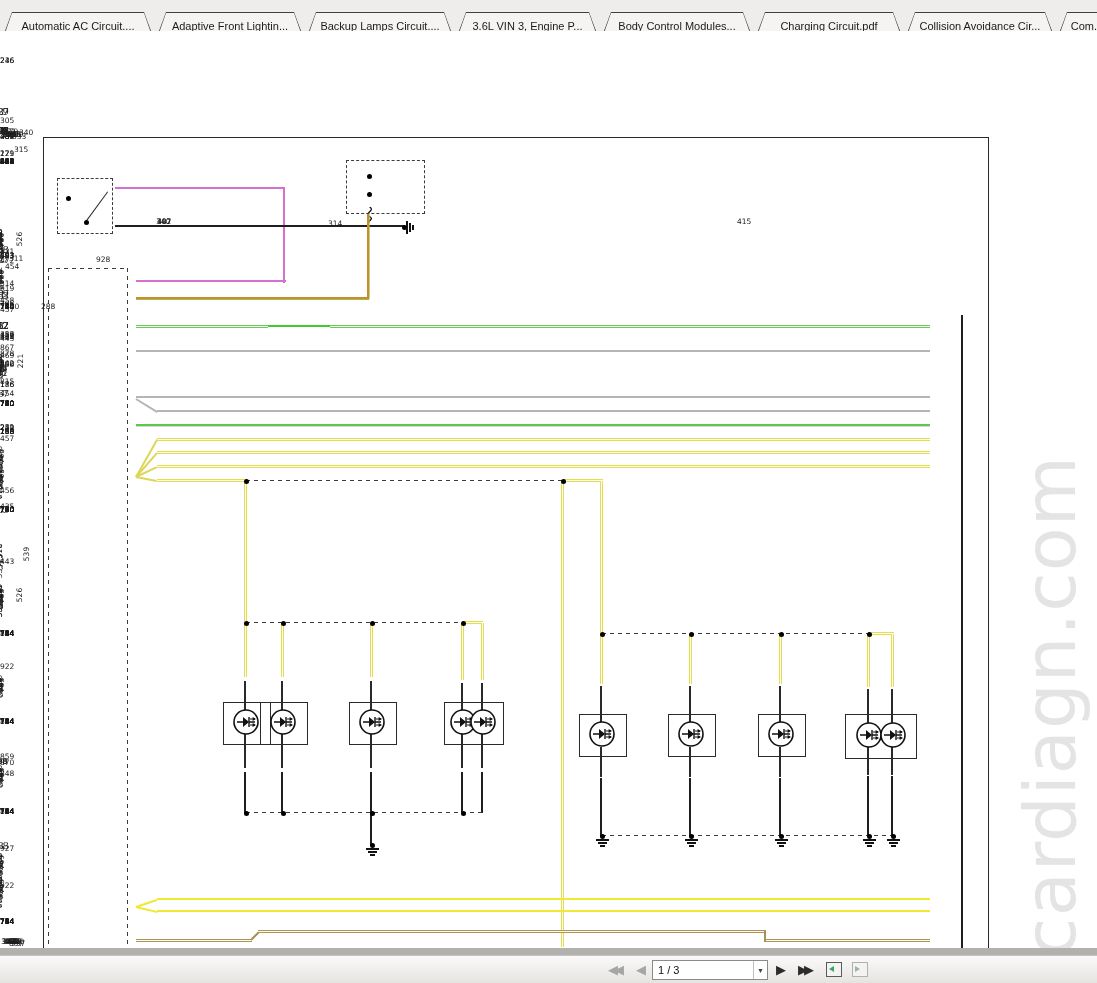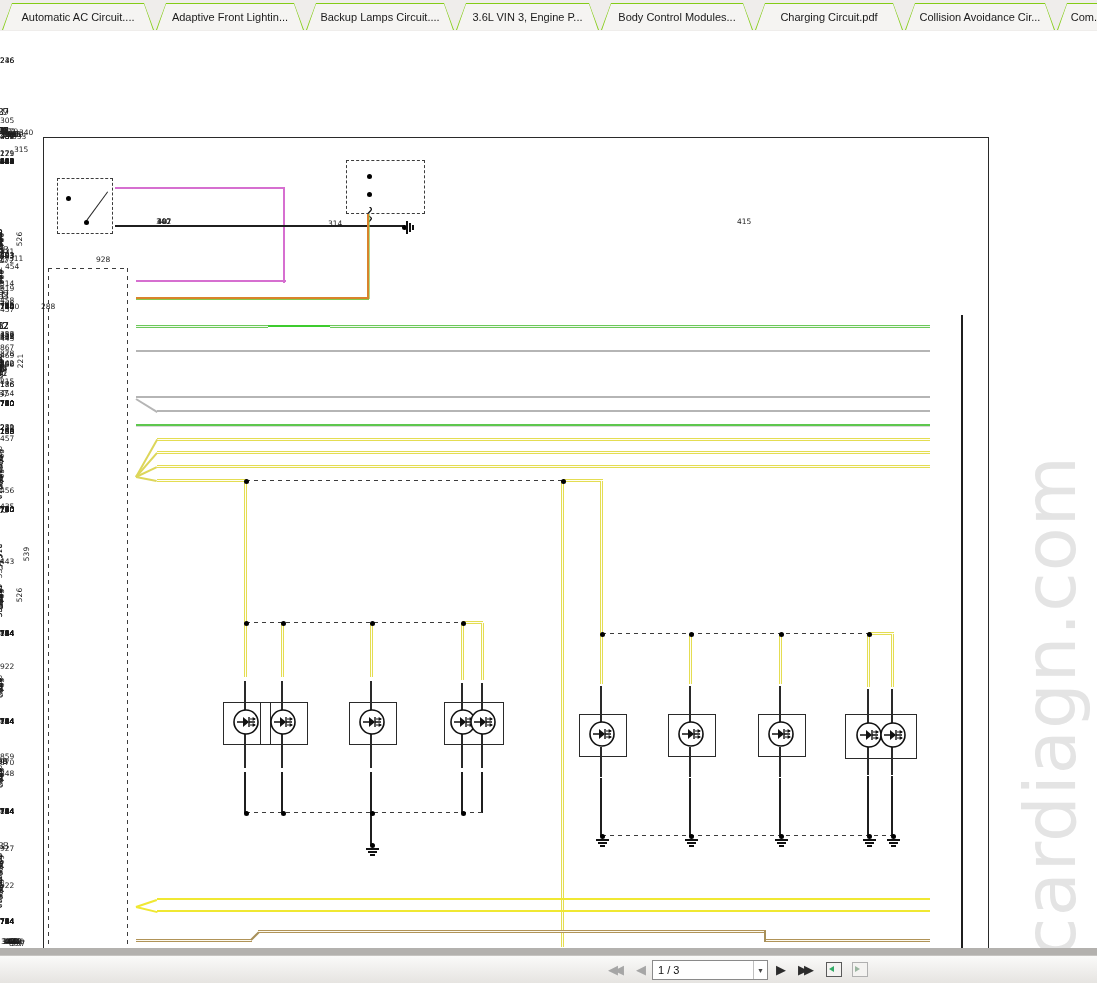--- a/index.html
+++ b/index.html
@@ -1,21 +1,21 @@
 <!DOCTYPE html>
 <html><head>
 <meta charset="utf-8">
 <style>
   html,body{margin:0;padding:0;background:#fff;}
   #app{position:relative;width:1097px;height:983px;overflow:hidden;background:#fff;
        font-family:"Liberation Sans",sans-serif;}
   
   #tabbar{position:absolute;left:0;top:0;width:1097px;height:31px;background:#efedeb;
           border-bottom:1px solid #9c9a98;}
-  .tabO{position:absolute;top:3px;height:27px;background:#84cc16;
+  .tabO{position:absolute;top:12px;height:27px;background:#404040;
         clip-path:polygon(10px 0,calc(100% - 10px) 0,100% 100%,0 100%);padding:0;text-align:right;}
   .tabI{position:absolute;left:1px;top:1px;right:1px;bottom:0;background:#f5f4f2;
         clip-path:polygon(9px 0,calc(100% - 9px) 0,100% 100%,0 100%);
         display:flex;align-items:center;justify-content:center;
         font-size:11px;color:#1a1a1a;white-space:nowrap;overflow:hidden;}
   
   #page{position:absolute;left:0;top:31px;width:1097px;height:917px;background:#fff;}
   .dt{position:absolute;font-family:"DejaVu Sans",sans-serif;font-size:7.5px;line-height:8px;
       color:#1c1c1c;white-space:nowrap;}
   .dt.k{font-family:"DejaVu Serif",serif;font-size:10px;letter-spacing:-1.5px;color:#222;}

